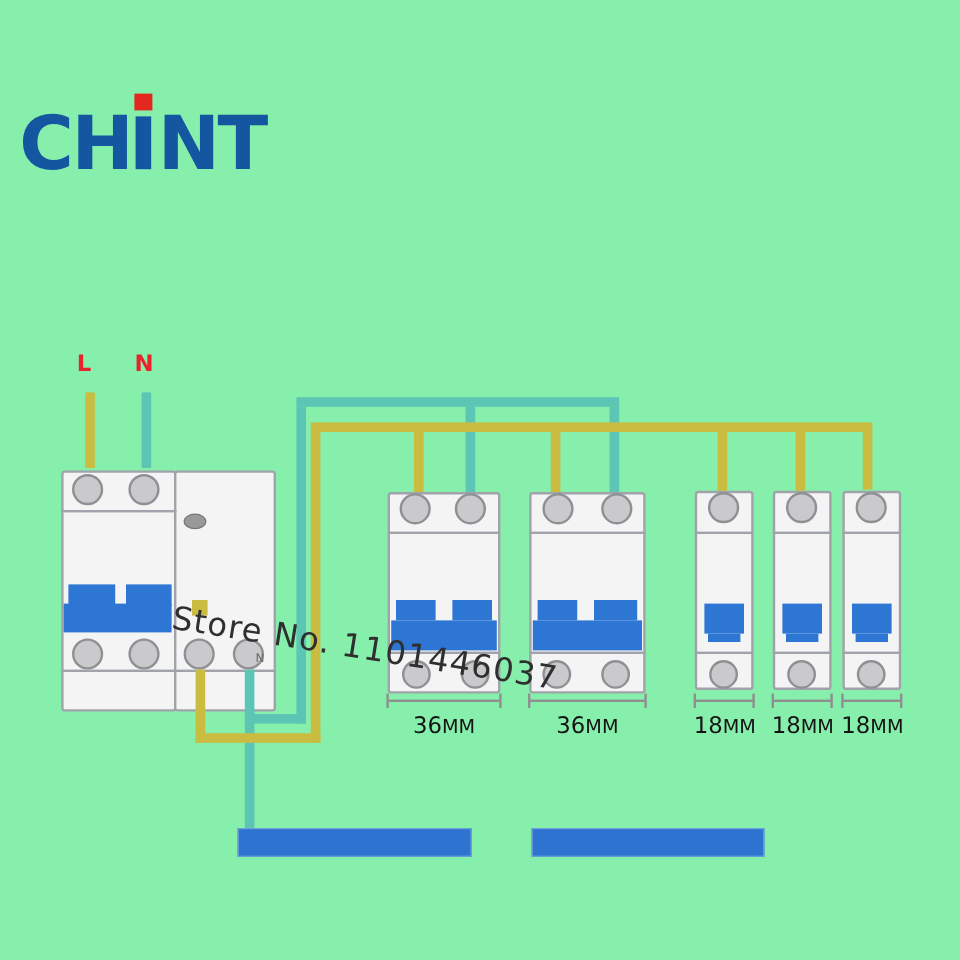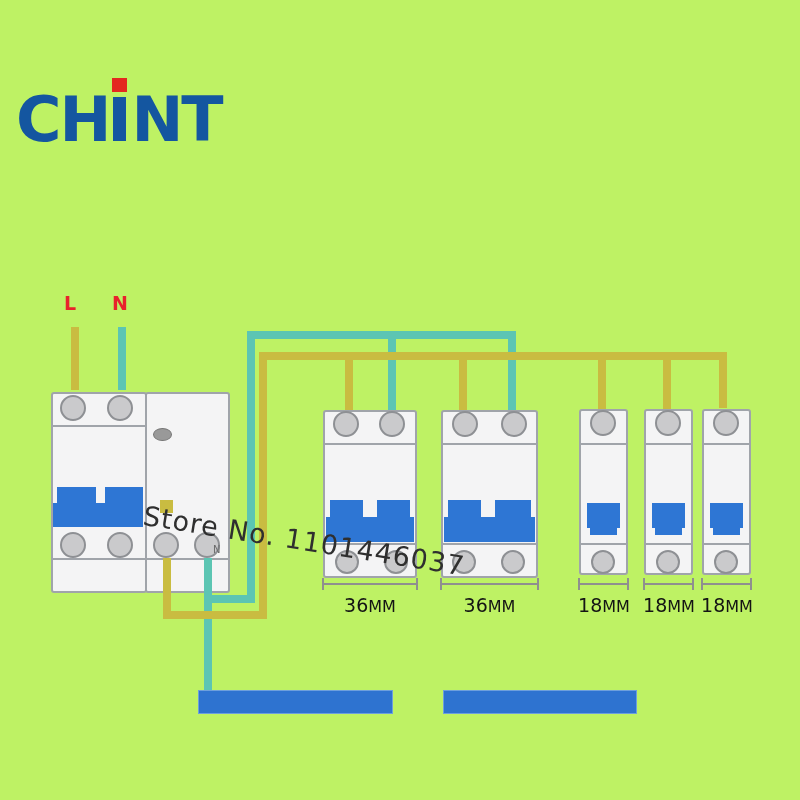--- a/index.html
+++ b/index.html
@@ -8,21 +8,21 @@
     --handle:#2e76d4;
     --busbar:#2e73d0;
     --brand:#1456a0;
     --brandred:#e3281f;
     --labelred:#e8232b;
     --boxborder:#a0a4aa;
     --boxfill:#f4f4f5;
   }
   html,body{margin:0;padding:0;background:#fff;}
   .canvas{
-    position:relative;width:800px;height:800px;background:#bef264;
+    position:relative;width:800px;height:800px;background:#86efac;
     overflow:hidden;font-family:"DejaVu Sans","Liberation Sans",sans-serif;
   }
   
   .logo{position:absolute;left:16px;top:84px;color:var(--brand);
         font-weight:bold;font-size:62px;letter-spacing:-2px;line-height:72px;}
   .logo-i{display:inline-block;position:relative;width:13px;height:44px;
           background:var(--brand);margin:0 5px 0 4px;}
   .logo-dot{position:absolute;left:-1px;top:-19px;width:15px;height:14px;background:var(--brandred);}
   
   .inlabel{position:absolute;color:var(--labelred);font-weight:bold;font-size:19px;}

